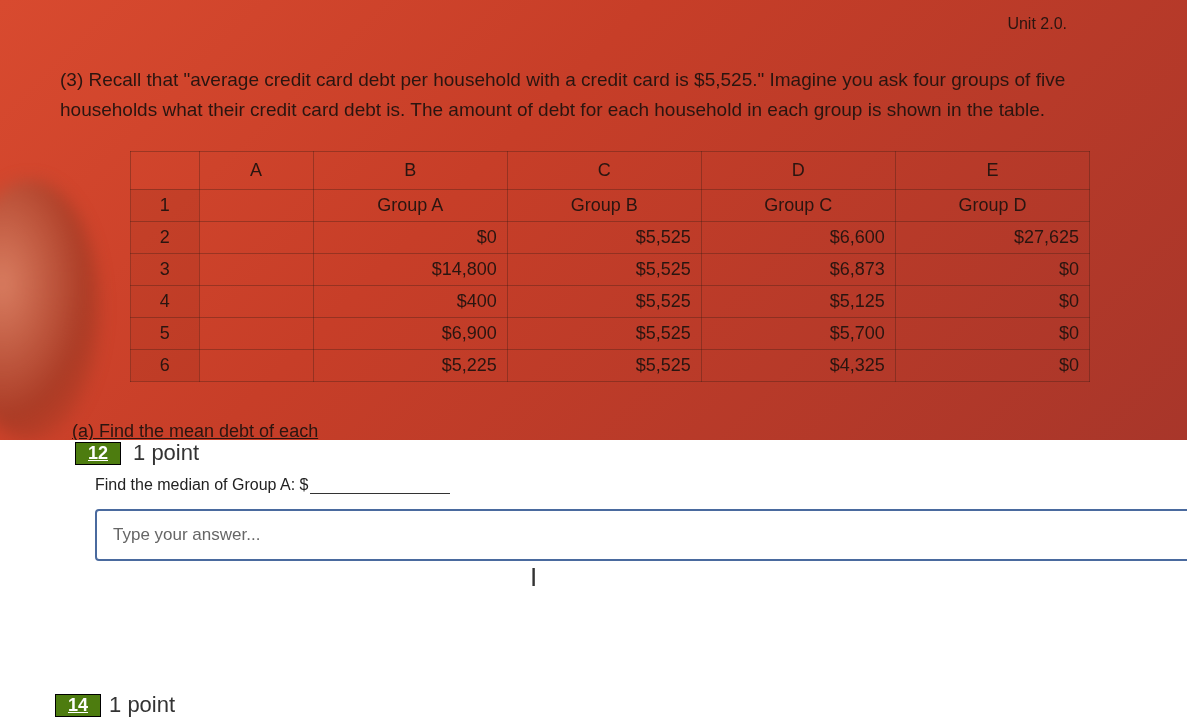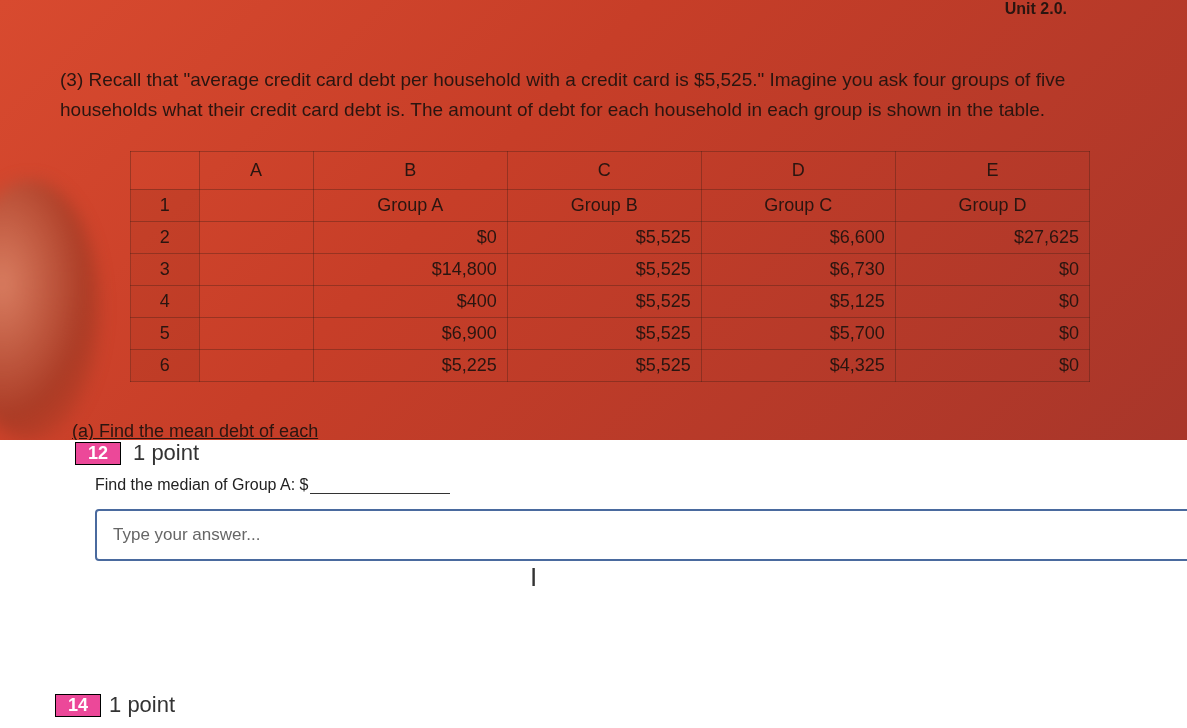--- a/index.html
+++ b/index.html
@@ -13,25 +13,25 @@
   }
   .top-section {
     background: linear-gradient(135deg, #d84a2f 0%, #c73e28 40%, #a8362a 100%);
     padding: 20px 50px 10px 50px;
     height: 440px;
     position: relative;
     color: #2a1510;
   }
   .unit-label {
     position: absolute;
-    top: 0;
+    top: 15px;
     right: 120px;
     font-size: 16px;
     color: #2a1510;
-    font-weight: 700;
+    font-weight: 400;
   }
   .problem-text {
     margin-top: 45px;
     font-size: 19px;
     line-height: 1.6;
     color: #2a1510;
     padding-left: 10px;
   }
   .data-table {
     margin-top: 25px;
@@ -84,26 +84,27 @@
     margin-left: 55px;
     padding-top: 0;
   }
   .q-header {
     display: flex;
     align-items: center;
     gap: 12px;
     margin-bottom: 10px;
   }
   .q-number {
-    background: #ec4899;
+    background: #4d7c0f;
     color: #fff;
     padding: 0 12px;
     font-size: 18px;
     font-weight: 600;
     border: 1px solid #000;
+    text-decoration: underline;
   }
   .q-points {
     font-size: 22px;
     color: #333;
   }
   .q-prompt {
     font-size: 16px;
     color: #222;
     margin-bottom: 15px;
     margin-left: 20px;
@@ -191,21 +192,21 @@
       <td>$0</td>
       <td>$5,525</td>
       <td>$6,600</td>
       <td>$27,625</td>
     </tr>
     <tr>
       <td class="row-num">3</td>
       <td></td>
       <td>$14,800</td>
       <td>$5,525</td>
-      <td>$6,730</td>
+      <td>$6,873</td>
       <td>$0</td>
     </tr>
     <tr>
       <td class="row-num">4</td>
       <td></td>
       <td>$400</td>
       <td>$5,525</td>
       <td>$5,125</td>
       <td>$0</td>
     </tr>

